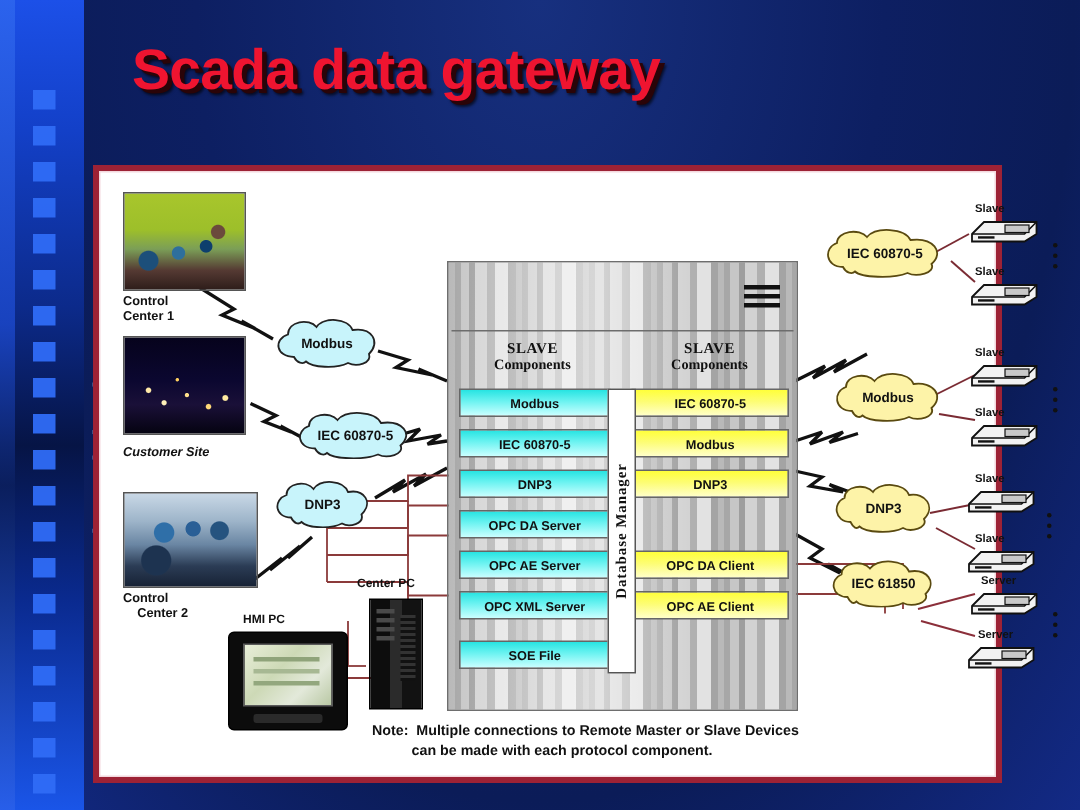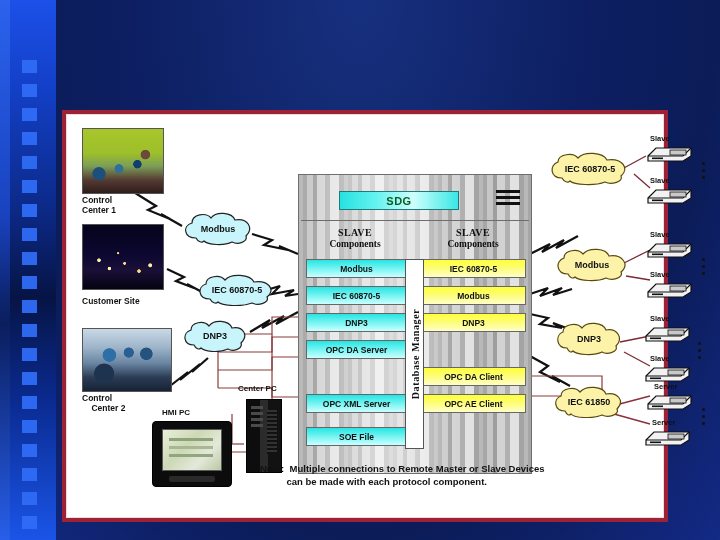--- a/index.html
+++ b/index.html
@@ -183,23 +183,23 @@
     background:linear-gradient(135deg,#e8eed8 0%,#cdd9b6 40%,#e3e9da 70%,#b9c8a4 100%);
     border:1px solid #5a5a5a;}
   #hmi .scr:after{content:"";position:absolute;left:6px;top:8px;width:44px;height:3px;
     background:#8fa37a;box-shadow:0 8px 0 #a7b893,0 16px 0 #93a77e;}
   #hmi .base{position:absolute;left:16px;bottom:4px;width:46px;height:6px;background:#2a2a2a;border-radius:2px;}
   #hmi-label{position:absolute;left:96px;top:294px;font-size:8px;font-weight:bold;color:#111;
     font-family:"Liberation Sans",sans-serif;}
 
   
   #note{
-    position:absolute;left:182px;top:349px;
+    position:absolute;left:182px;top:368px;
     font-size:9.5px;font-weight:bold;color:#111;line-height:1.35;
-    font-family:"Liberation Sans",sans-serif;white-space:pre;margin-left:12px;
+    font-family:"Liberation Sans",sans-serif;white-space:pre;
   }
 </style>
 </head>
 <body>
 
 <div id="slide">
 
   <div id="strip">
     <div id="stripglow"></div>
   <div class="sq" style="top: 60px;"></div>
@@ -218,20 +218,21 @@
       <div class="sq" style="top: 372px;"></div>
       <div class="sq" style="top: 396px;"></div>
       <div class="sq" style="top: 420px;"></div>
       <div class="sq" style="top: 444px;"></div>
       <div class="sq" style="top: 468px;"></div>
       <div class="sq" style="top: 492px;"></div>
       <div class="sq" style="top: 516px;"></div>
     </div>
   <div id="watermark">Fjarvirkni</div>
 
+  <div id="title">Scada data gateway</div>
 
   <div id="frame">
     <div id="canvas">
 
       <svg width="598" height="404">
 
         <path d="M66 77 L90 92 L82 96 L104 105 L95 100 L116 112" stroke="#111" stroke-width="2.2" fill="none"></path>
 
         <path d="M186 120 L206 126 L198 131 L222 136 L213 132 L232 140" stroke="#111" stroke-width="2.2" fill="none"></path>
 
@@ -271,21 +272,21 @@
         <path d="M560 162 L584 166" stroke="#7a2b33" stroke-width="1.3" fill="none"></path>
         <path d="M554 228 L584 222" stroke="#7a2b33" stroke-width="1.3" fill="none"></path>
         <path d="M558 238 L584 252" stroke="#7a2b33" stroke-width="1.3" fill="none"></path>
       </svg>
 
       <div class="photo ph1" style="left:16px;top:14px;width:80px;height:64px;"></div>
       <div class="photo-label" style="left:16px;top:82px;">Control
 Center 1</div>
 
       <div class="photo ph2" style="left:16px;top:110px;width:80px;height:64px;"></div>
-      <div class="photo-label" style="left:16px;top:183px;">Customer Site</div>
+      <div class="photo-label" style="left:16px;top:183px;font-style:italic;">Customer Site</div>
 
       <div class="photo ph3" style="left:16px;top:214px;width:88px;height:62px;"></div>
       <div class="photo-label" style="left:16px;top:280px;">Control
     Center 2</div>
 
       <div class="cloud" style="left:114px;top:98px;width:76px;height:34px;">
         <svg width="76" height="34">
           <path d="M16 26 C4 26 2 14 12 11 C12 2 26 0 31 6 C36 -1 52 0 55 8
                    C68 6 74 16 66 24 C68 30 58 33 52 30 C44 34 28 33 24 29 C22 31 18 30 16 26 Z" fill="#c8f4fb" stroke="#222" stroke-width="1.2"></path>
         </svg>
@@ -302,41 +303,41 @@
 
       <div class="cloud" style="left:114px;top:206px;width:70px;height:32px;">
         <svg width="70" height="32">
           <path d="M14 25 C3 25 2 13 11 10 C11 2 24 0 29 6 C34 -1 49 0 52 8
                    C63 6 69 15 61 23 C63 29 53 32 48 29 C40 33 25 32 21 28 C19 30 16 29 14 25 Z" fill="#c8f4fb" stroke="#222" stroke-width="1.2"></path>
         </svg>
         <div class="ctxt">DNP3</div>
       </div>
 
       <div id="chassis">
-        <div id="sdgbar">SDG</div>
         <div id="vents">
             <i></i>
             <i></i>
             <i></i>
           </div>
         <div id="chsplit"></div>
 
         <div class="colhead" id="slavehead">
           <b>SLAVE</b><br>
           <span>Components</span>
         </div>
         <div class="colhead" id="masterhead">
           <b>SLAVE</b><br>
           <span>Components</span>
         </div>
 
         <div class="comp slave" style="top:84px;">Modbus</div>
         <div class="comp slave" style="top:111px;">IEC 60870-5</div>
         <div class="comp slave" style="top:138px;">DNP3</div>
         <div class="comp slave" style="top:165px;text-align:right;">OPC DA Server</div>
+        <div class="comp slave" style="top:192px;">OPC AE Server</div>
         <div class="comp slave" style="top:219px;">OPC XML Server</div>
         <div class="comp slave" style="top:252px;">SOE File</div>
 
         <div class="comp master" style="top:84px;">IEC 60870-5</div>
         <div class="comp master" style="top:111px;">Modbus</div>
         <div class="comp master" style="top:138px;">DNP3</div>
         <div class="comp master" style="top:192px;">OPC DA Client</div>
         <div class="comp master" style="top:219px;">OPC AE Client</div>
 
         <div id="dbm">
@@ -361,21 +362,21 @@
       </div>
 
       <div class="cloud" style="left:486px;top:208px;width:74px;height:34px;">
         <svg width="74" height="34">
           <path d="M15 26 C4 26 3 13 11 10 C11 2 25 0 30 6 C35 -1 51 0 54 8
                    C65 6 72 16 64 24 C67 30 55 33 50 30 C42 34 25 33 21 29 C19 31 17 30 15 26 Z" fill="#fdf3a8" stroke="#5a4a10" stroke-width="1.2"></path>
         </svg>
         <div class="ctxt">DNP3</div>
       </div>
 
-      <div class="cloud" style="left:484px;top:272px;width:78px;height:32px;">
+      <div class="cloud" style="left:484px;top:259px;width:78px;height:32px;">
         <svg width="78" height="32">
           <path d="M15 25 C4 25 3 13 11 10 C11 2 25 0 30 6 C36 -1 53 0 56 8
                    C68 6 75 15 67 23 C70 29 58 32 52 29 C44 33 24 32 21 28 C19 30 17 29 15 25 Z" fill="#fdf3a8" stroke="#5a4a10" stroke-width="1.2"></path>
         </svg>
         <div class="ctxt">IEC 61850</div>
       </div>
 
       <div class="devlabel" style="left:584px;top:20px;">Slave</div>
       <svg class="dev" style="left:580px;top:30px;" width="48" height="18">
         <path d="M2 12 L10 4 L45 4 L45 12 L37 17 L2 17 Z" fill="#f2f2f2" stroke="#111" stroke-width="1.2"></path>

